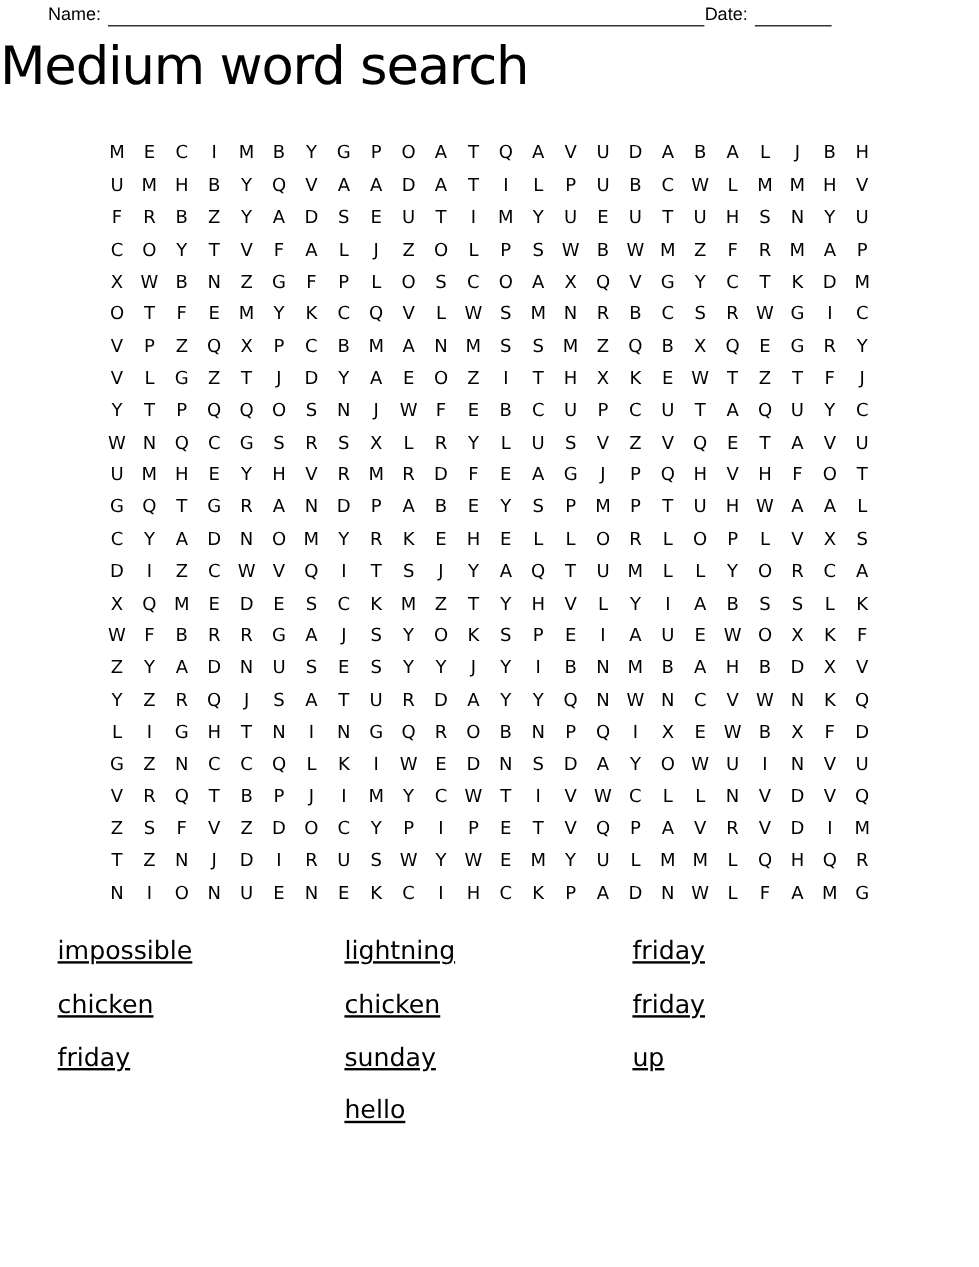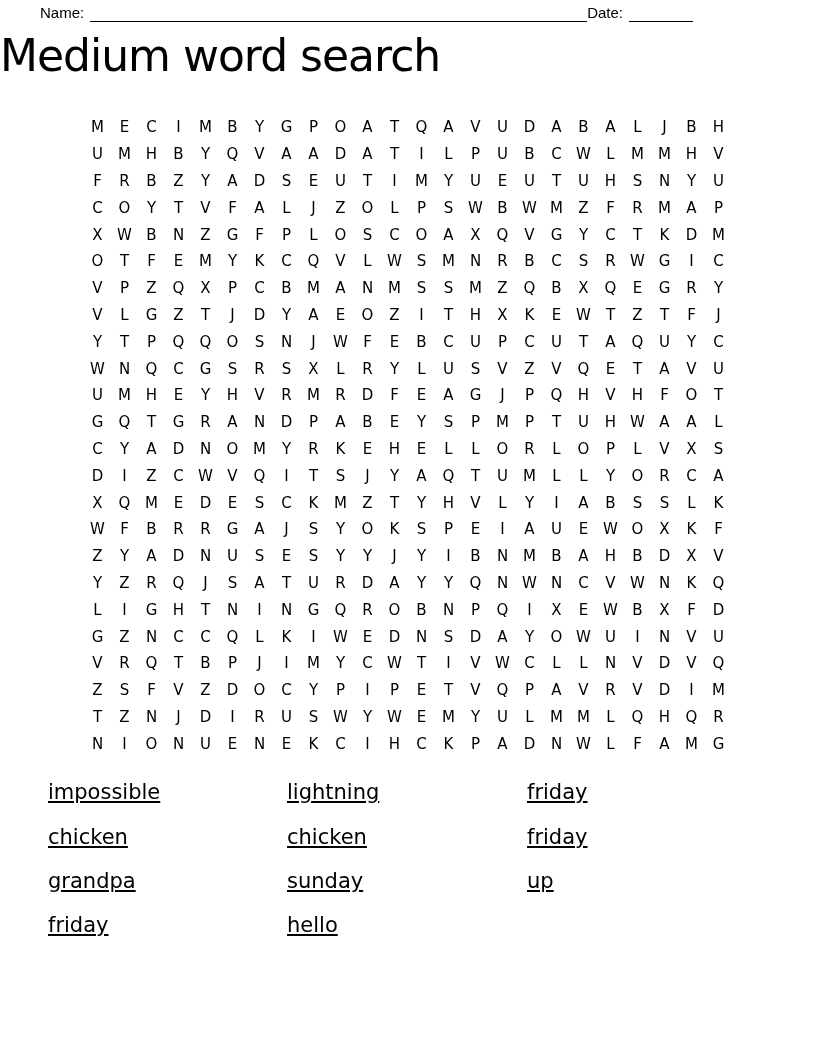--- a/index.html
+++ b/index.html
@@ -647,21 +647,20 @@
       <span class="cell">F</span>
       <span class="cell">A</span>
       <span class="cell">M</span>
       <span class="cell">G</span>
     </div>
 
   <div class="words" id="words">
       <div class="word-col">
         <div class="word">impossible</div>
         <div class="word">chicken</div>
-        <div class="word">grandpa</div>
         <div class="word">friday</div>
       </div>
       <div class="word-col">
         <div class="word">lightning</div>
         <div class="word">chicken</div>
         <div class="word">sunday</div>
         <div class="word">hello</div>
       </div>
       <div class="word-col">
         <div class="word">friday</div>

